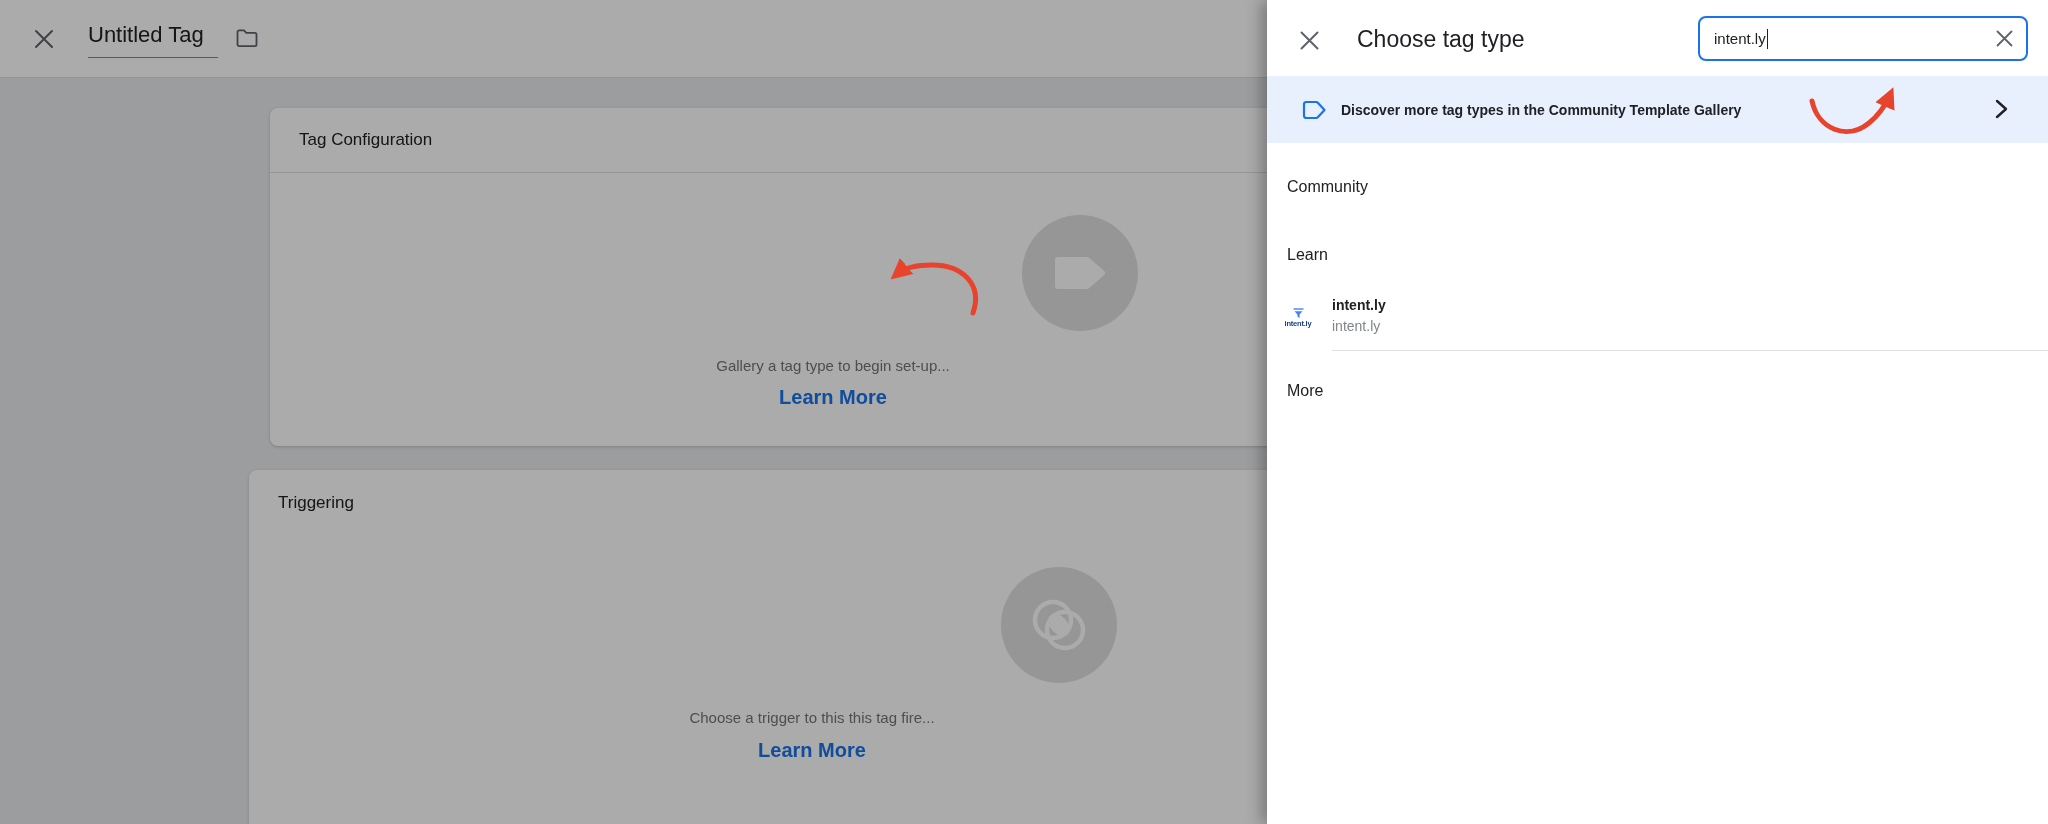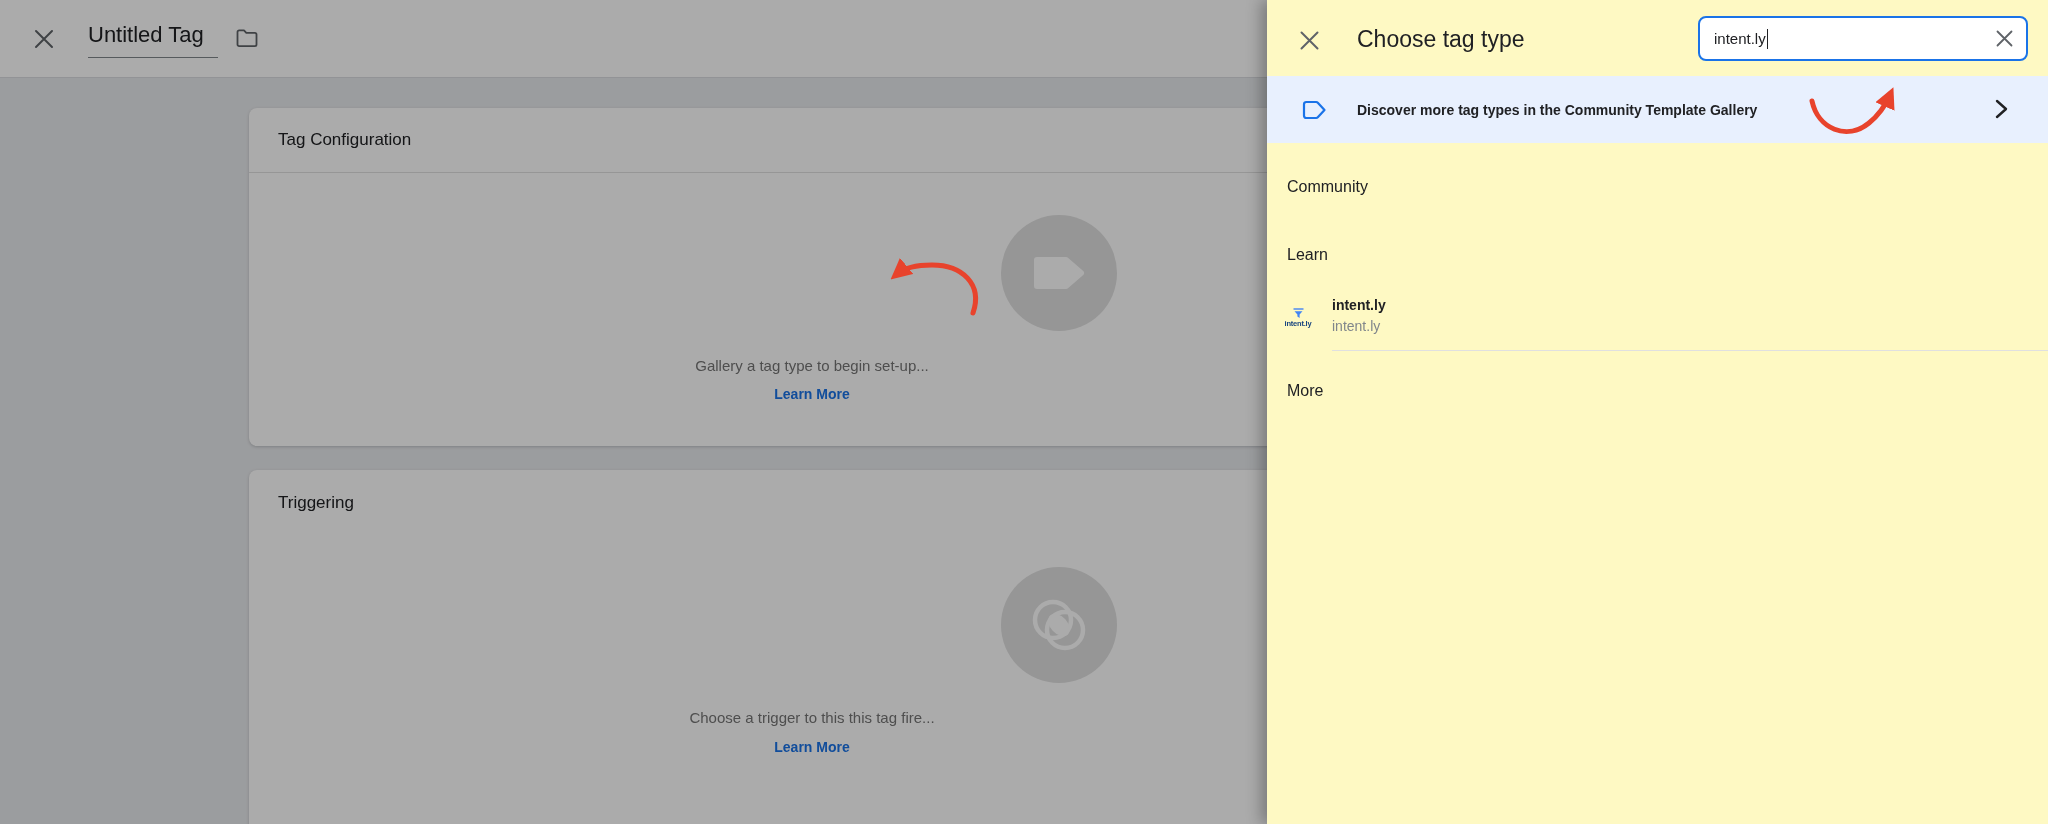--- a/index.html
+++ b/index.html
@@ -22,56 +22,56 @@
   .page-title {
     font-size:22px; color:#202124; padding-bottom:9px;
     border-bottom:1px solid #80868b; min-width:130px;
   }
   .hdr-folder { position:absolute; left:235px; top:27px; }
 
   .card {
     position:absolute; left:249px; width:1126px; background:#ffffff;
     border-radius:8px; box-shadow:0 1px 3px rgba(60,64,67,.25); z-index:1;
   }
-  #card-tagconfig { top:108px; height:338px; }
+  #card-tagconfig { top:108px; height:338px;margin-left:21px; }
   #card-triggering { top:470px; height:364px; }
   .card-header {
     height:65px; display:flex; align-items:center; padding-left:29px;
     font-size:17px; color:#202124;
   }
   .card-header.divided { border-bottom:1px solid #e0e0e0; }
   .placeholder-circle {
     position:absolute; left:752px; width:116px; height:116px; border-radius:50%;
     background:#e0e0e0; display:flex; align-items:center; justify-content:center;
   }
   #card-tagconfig .placeholder-circle { top:107px; }      
   #card-triggering .placeholder-circle { top:97px; }      
   .card-hint {
     position:absolute; left:0; width:100%; text-align:center;
     font-size:15px; color:#757575;
   }
   #card-tagconfig .card-hint { top:249px; }
   #card-triggering .card-hint { top:239px; }
   .learn-more {
     position:absolute; left:0; width:100%; text-align:center;
-    font-size:14px; font-weight:bold; color:#1a73e8; cursor:pointer;
+    font-size:20px; font-weight:bold; color:#1a73e8; cursor:pointer;
   }
   #card-tagconfig .learn-more { top:278px; }
   #card-triggering .learn-more { top:269px; }
 
   
   .dim-overlay {
     position:absolute; left:0; top:0; width:1267px; height:824px;
     background:rgba(0,0,0,0.33); z-index:10;
   }
 
   
   .panel {
     position:absolute; left:1267px; top:0; width:781px; height:824px;
-    background:#fef9c3; z-index:20; box-shadow:-6px 0 14px rgba(0,0,0,.28);
+    background:#ffffff; z-index:20; box-shadow:-6px 0 14px rgba(0,0,0,.28);
   }
   .panel-close {
     position:absolute; left:29px; top:27px; width:26px; height:26px;
     display:flex; align-items:center; justify-content:center; cursor:pointer;
   }
   .panel-title {
     position:absolute; left:90px; top:26px; font-size:23px; color:#202124;
   }
   .search-box {
     position:absolute; left:431px; top:16px; width:330px; height:45px;
@@ -80,21 +80,21 @@
   }
   .search-text { font-size:15px; color:#202124; }
   .caret { display:inline-block; width:1.5px; height:20px; background:#202124; margin-left:1px; vertical-align:middle; }
   .search-clear { margin-left:auto; display:flex; cursor:pointer; }
 
   .banner {
     position:absolute; left:0; top:76px; width:781px; height:67px;
     background:#e8f0fe; display:flex; align-items:center; cursor:pointer;
   }
   .banner-icon { margin-left:34px; display:flex; }
-  .banner-text { margin-left:30px; font-size:14px; font-weight:bold; color:#202124; }
+  .banner-text { margin-left:14px; font-size:14px; font-weight:bold; color:#202124; }
   .banner-chevron { position:absolute; right:38px; top:22px; }
 
   .section-label { position:absolute; left:20px; font-size:16px; color:#202124; }
   #sec-featured { top:178px; }
   #sec-custom   { top:246px; }
   #sec-more     { top:382px; }
 
   .tpl-item { position:absolute; left:0; top:292px; width:781px; height:58px; cursor:pointer; }
   .tpl-logo {
     position:absolute; left:17px; top:11px; width:28px; height:30px;

